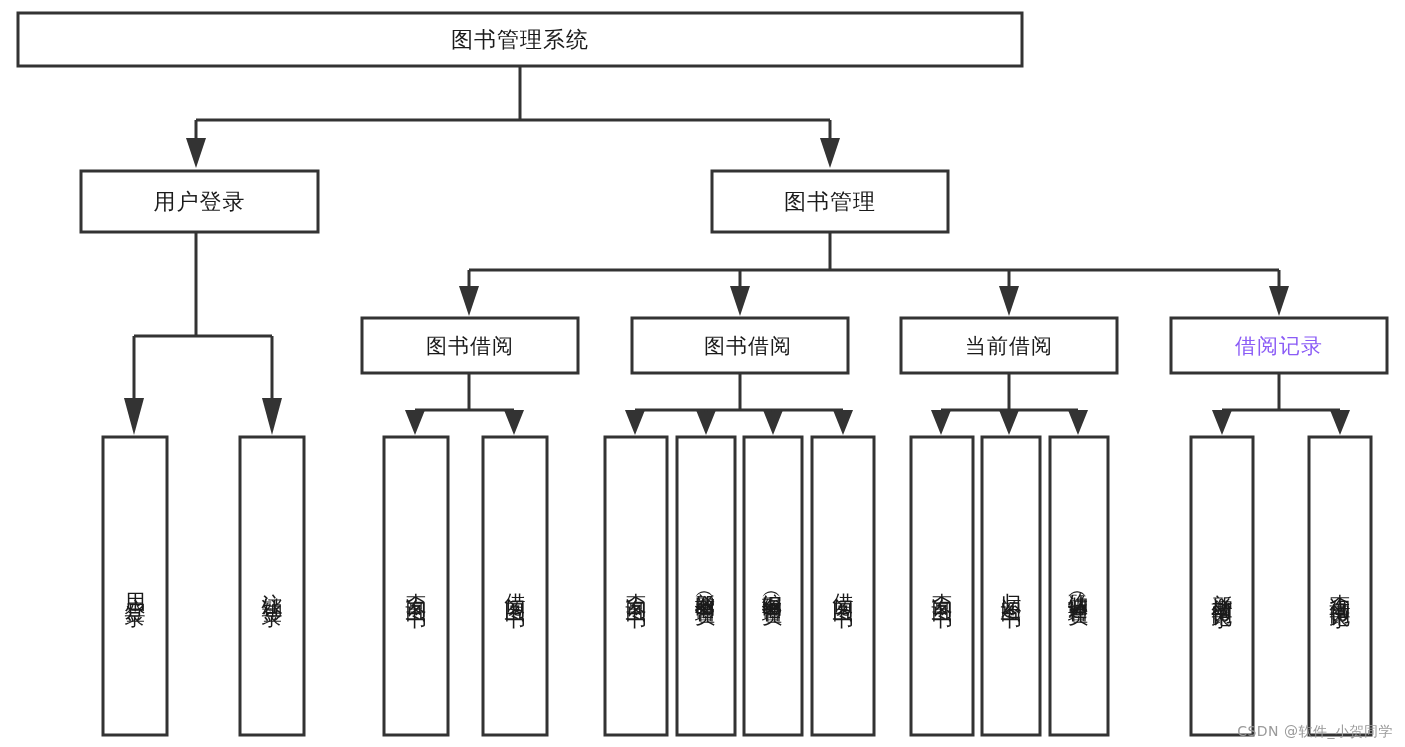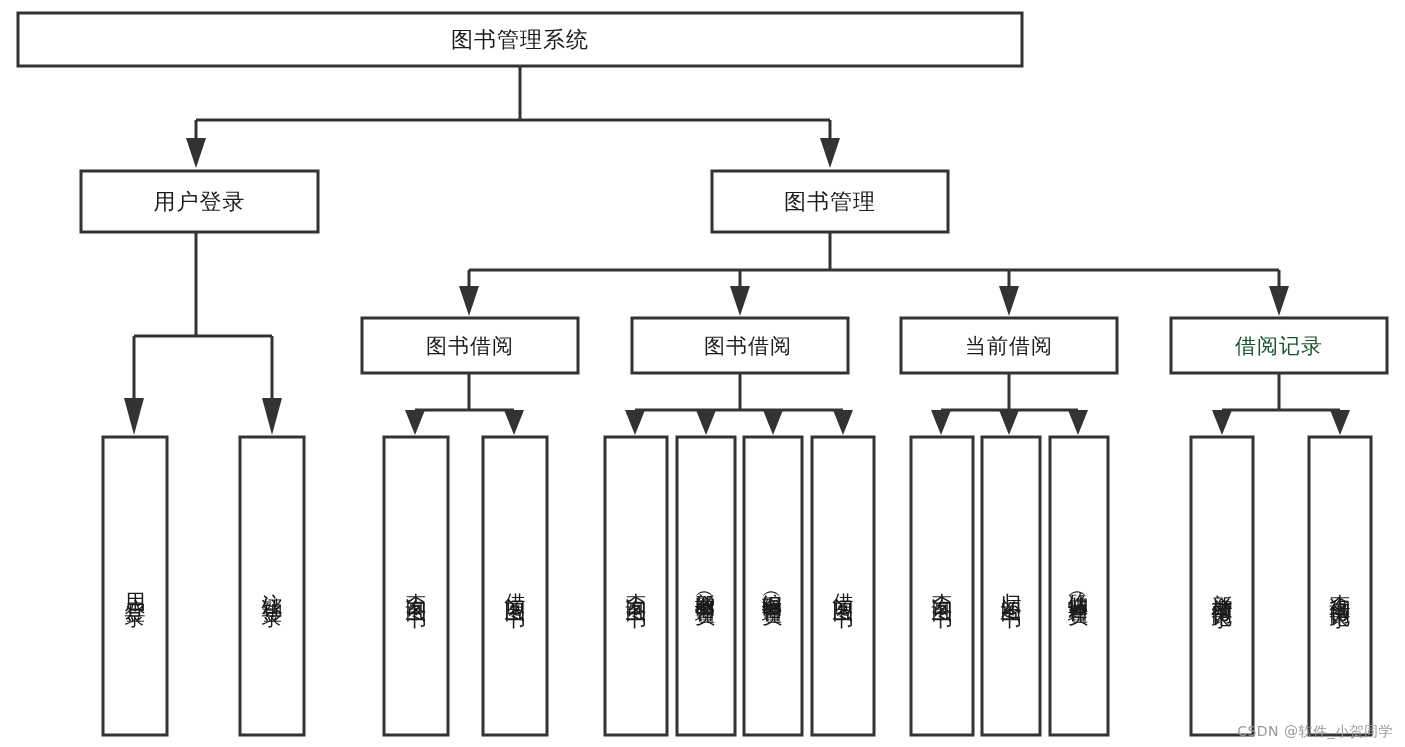--- a/index.html
+++ b/index.html
@@ -182,21 +182,21 @@
       <foreignObject x="901" y="318" width="216" height="55">
         <div xmlns="http://www.w3.org/1999/xhtml" style="width:100%;height:100%;display:flex;align-items:center;justify-content:center;font-family:'DejaVu Sans','Liberation Sans',sans-serif;font-size:21px;color:#1a1a1a;letter-spacing:1px;border-radius:24px;">
           <span>当前借阅</span>
         </div>
       </foreignObject>
     </g>
 
     <g>
       <rect class="node-box" x="1171" y="318" width="216" height="55"></rect>
       <foreignObject x="1171" y="318" width="216" height="55">
-        <div xmlns="http://www.w3.org/1999/xhtml" style="width:100%;height:100%;display:flex;align-items:center;justify-content:center;font-family:'DejaVu Sans','Liberation Sans',sans-serif;font-size:21px;color:#14532d;letter-spacing:1px;">
+        <div xmlns="http://www.w3.org/1999/xhtml" style="width:100%;height:100%;display:flex;align-items:center;justify-content:center;font-family:'DejaVu Sans','Liberation Sans',sans-serif;font-size:21px;color:#8b5cf6;letter-spacing:1px;">
           <span>借阅记录</span>
         </div>
       </foreignObject>
     </g>
 
     <g>
       <rect class="node-box" x="103" y="437" width="64" height="298"></rect>
       <foreignObject x="103" y="437" width="64" height="298">
         <div xmlns="http://www.w3.org/1999/xhtml" class="vtext-wrap">
           <span class="vtext">用户登录</span>

